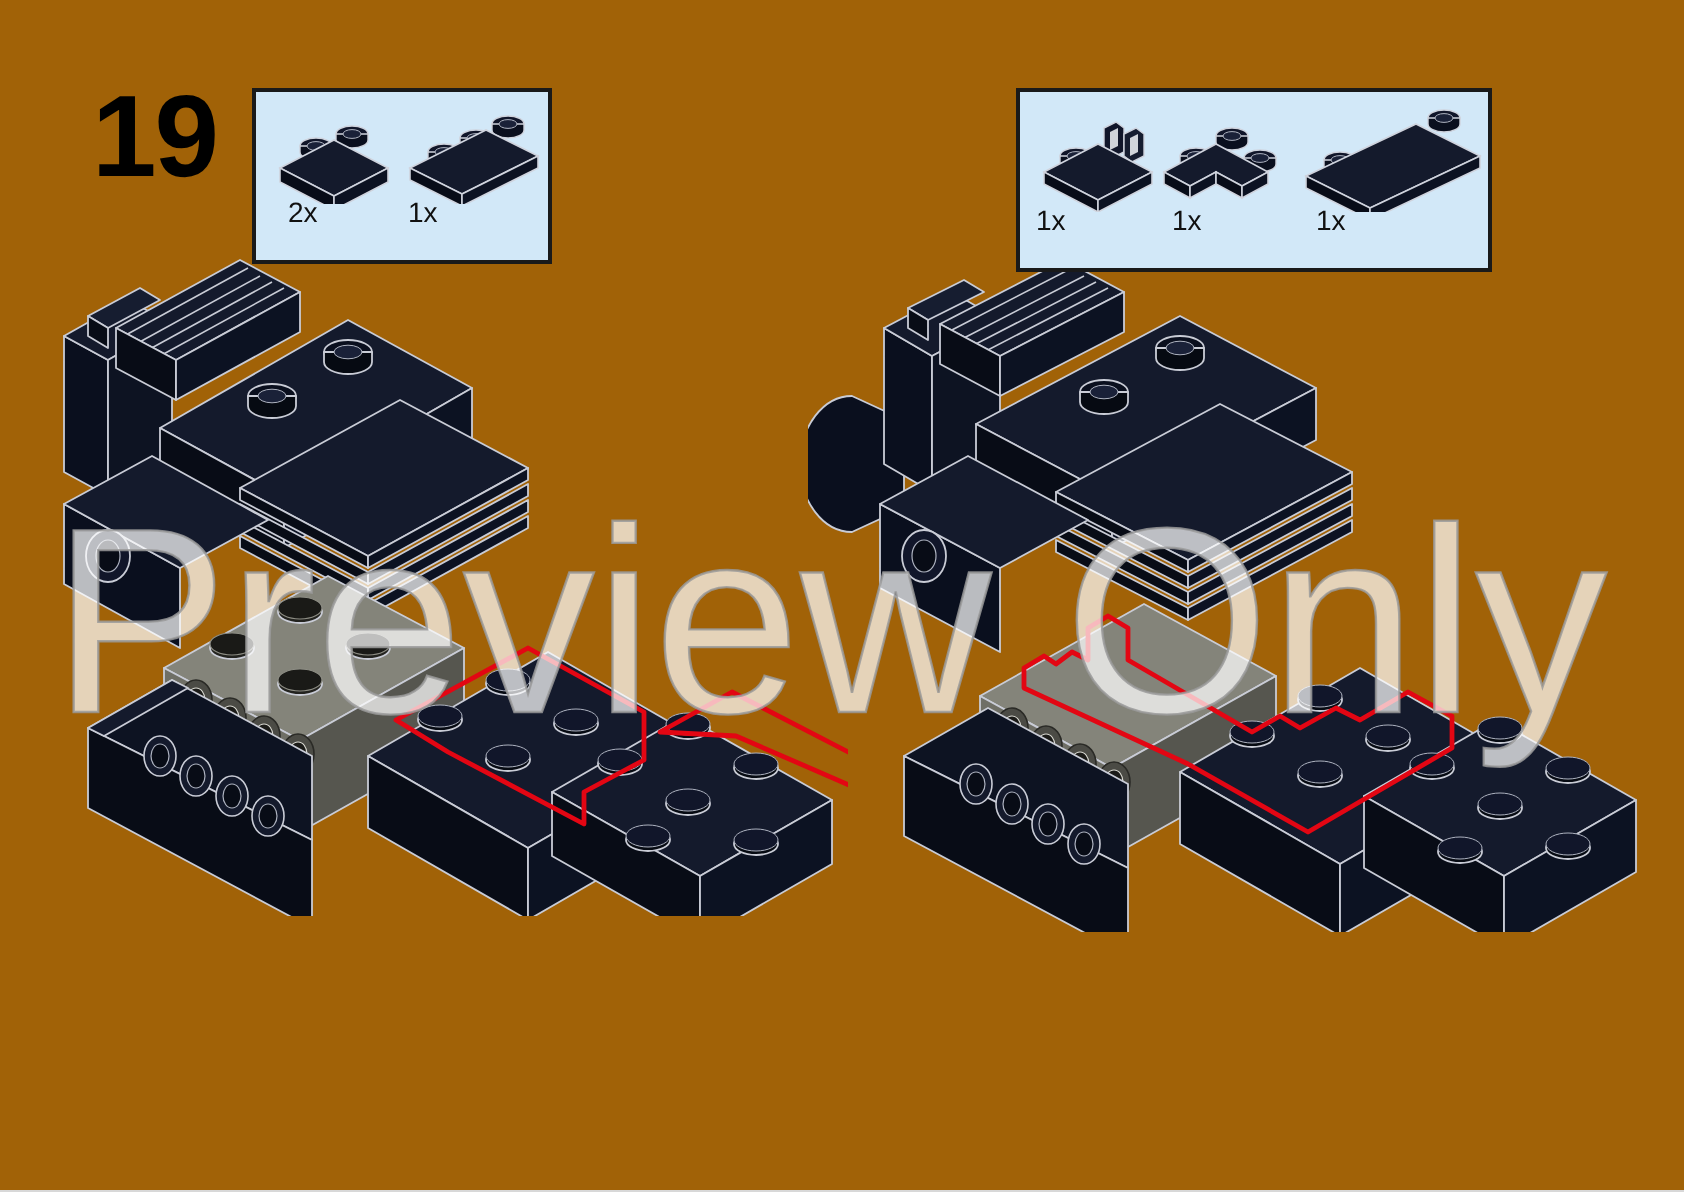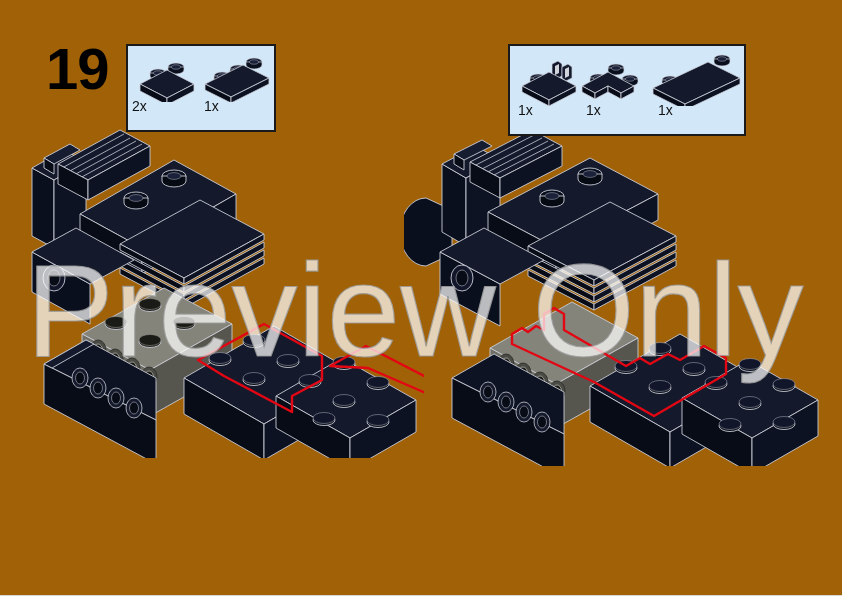--- a/index.html
+++ b/index.html
@@ -108,21 +108,21 @@
           <path d="M32 5 L32 8 A8 4 0 0 0 48 8 L48 5 Z" fill="#0a0f1e" stroke="#cfd3dd" stroke-width="0.7"></path>
           <ellipse cx="40" cy="5" rx="4.5" ry="2.2" fill="#1a2138" stroke="#aeb3c0" stroke-width="0.5"></ellipse>
 
           <path d="M4 22 L31 8 L58 22 L31 36 Z" fill="#141a2c" stroke="#cfd3dd" stroke-width="0.8"></path>
 
           <path d="M4 22 L4 29 L31 43 L31 36 Z" fill="#080c18" stroke="#cfd3dd" stroke-width="0.8"></path>
 
           <path d="M58 22 L58 29 L31 43 L31 36 Z" fill="#0c1222" stroke="#cfd3dd" stroke-width="0.8"></path>
         </svg>
       </div>
-      <div class="part-qty" style="left:4px; top:52px;text-align:right;">2x</div>
+      <div class="part-qty" style="left:16px; top:52px;text-align:right;">2x</div>
 
       <div class="part-slot" style="left:74px; top:10px;">
         <svg width="70" height="46" viewBox="0 0 70 46">
           <ellipse cx="20" cy="20" rx="8" ry="4" fill="#11162a" stroke="#cfd3dd" stroke-width="0.7"></ellipse>
           <path d="M12 20 L12 23 A8 4 0 0 0 28 23 L28 20 Z" fill="#0a0f1e" stroke="#cfd3dd" stroke-width="0.7"></path>
           <ellipse cx="20" cy="20" rx="4.5" ry="2.2" fill="#1a2138" stroke="#aeb3c0" stroke-width="0.5"></ellipse>
           <ellipse cx="36" cy="13" rx="8" ry="4" fill="#11162a" stroke="#cfd3dd" stroke-width="0.7"></ellipse>
           <path d="M28 13 L28 16 A8 4 0 0 0 44 16 L44 13 Z" fill="#0a0f1e" stroke="#cfd3dd" stroke-width="0.7"></path>
           <ellipse cx="36" cy="13" rx="4.5" ry="2.2" fill="#1a2138" stroke="#aeb3c0" stroke-width="0.5"></ellipse>
           <ellipse cx="52" cy="6" rx="8" ry="4" fill="#11162a" stroke="#cfd3dd" stroke-width="0.7"></ellipse>

